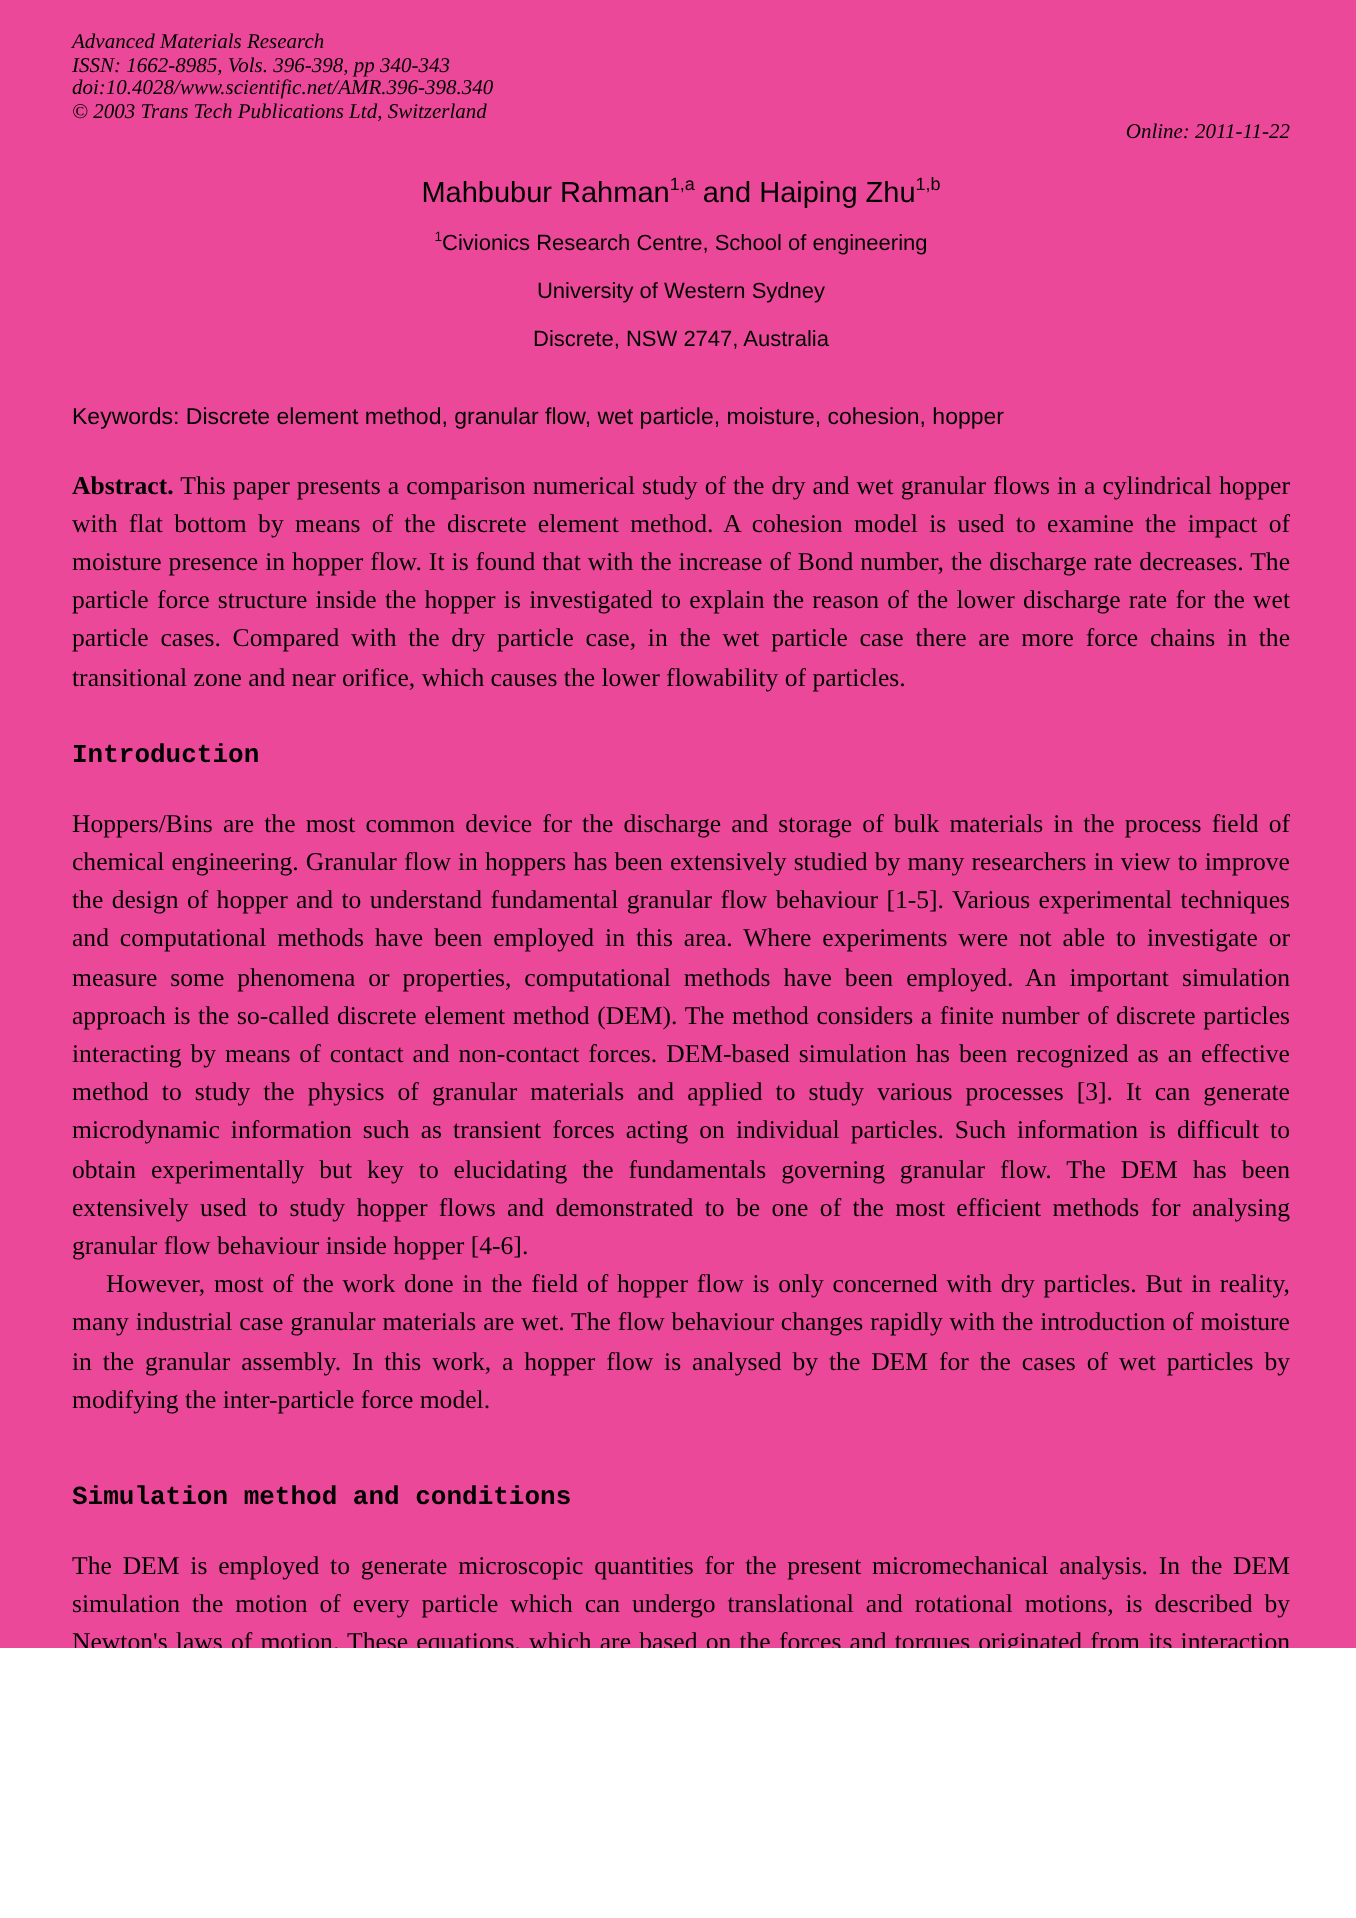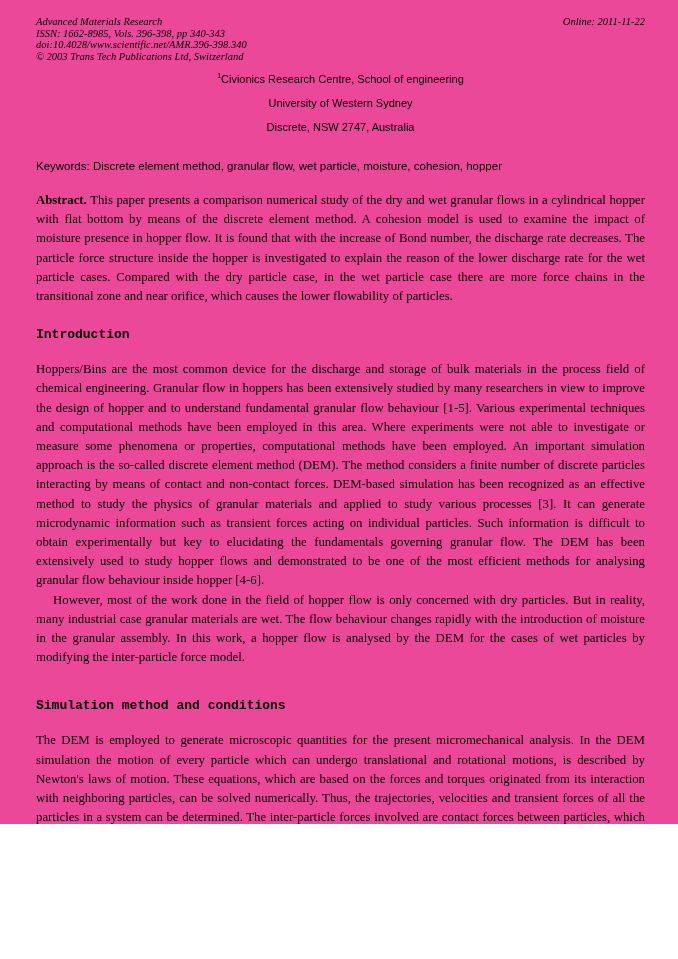--- a/index.html
+++ b/index.html
@@ -19,21 +19,21 @@
   .pub-header {
     display: flex;
     justify-content: space-between;
     align-items: flex-start;
     font-family: "Liberation Serif", serif;
     font-style: italic;
     font-size: 10.5px;
     line-height: 11.5px;
   }
   .pub-left div { white-space: nowrap; }
-  .pub-right { white-space: nowrap; }
+  .pub-right { white-space: nowrap; margin-top: 45px; }
 
   
   .paper-title {
     margin: 26px 0 0 0;
     text-align: center;
     font-family: "Liberation Sans", sans-serif;
     font-weight: bold;
     font-size: 15.5px;
     line-height: 18px;
   }
@@ -95,20 +95,21 @@
     <div class="pub-left">
       <div>Advanced Materials Research</div>
       <div>ISSN: 1662-8985, Vols. 396-398, pp 340-343</div>
       <div>doi:10.4028/www.scientific.net/AMR.396-398.340</div>
       <div>© 2003 Trans Tech Publications Ltd, Switzerland</div>
     </div>
     <div class="pub-right">Online: 2011-11-22</div>
   </header>
 
 
+  <div class="authors"><span>Mahbubur Rahman</span><sup>1,a</sup><span> and Haiping Zhu</span><sup>1,b</sup></div>
 
   <div class="affil"><sup>1</sup><span>Civionics Research Centre, School of engineering</span></div>
   <div class="affil">University of Western Sydney</div>
   <div class="affil">Discrete, NSW 2747, Australia</div>
 
   <p class="keywords"><b>Keywords:</b> <span>Discrete element method, granular flow, wet particle, moisture, cohesion, hopper</span></p>
 
   <p class="body-para"><b>Abstract.</b> <span>This paper presents a comparison numerical study of the dry and wet granular flows in a cylindrical hopper with flat bottom by means of the discrete element method. A cohesion model is used to examine the impact of moisture presence in hopper flow. It is found that with the increase of Bond number, the discharge rate decreases. The particle force structure inside the hopper is investigated to explain the reason of the lower discharge rate for the wet particle cases. Compared with the dry particle case, in the wet particle case there are more force chains in the transitional zone and near orifice, which causes the lower flowability of particles.</span></p>
 
   <section>

